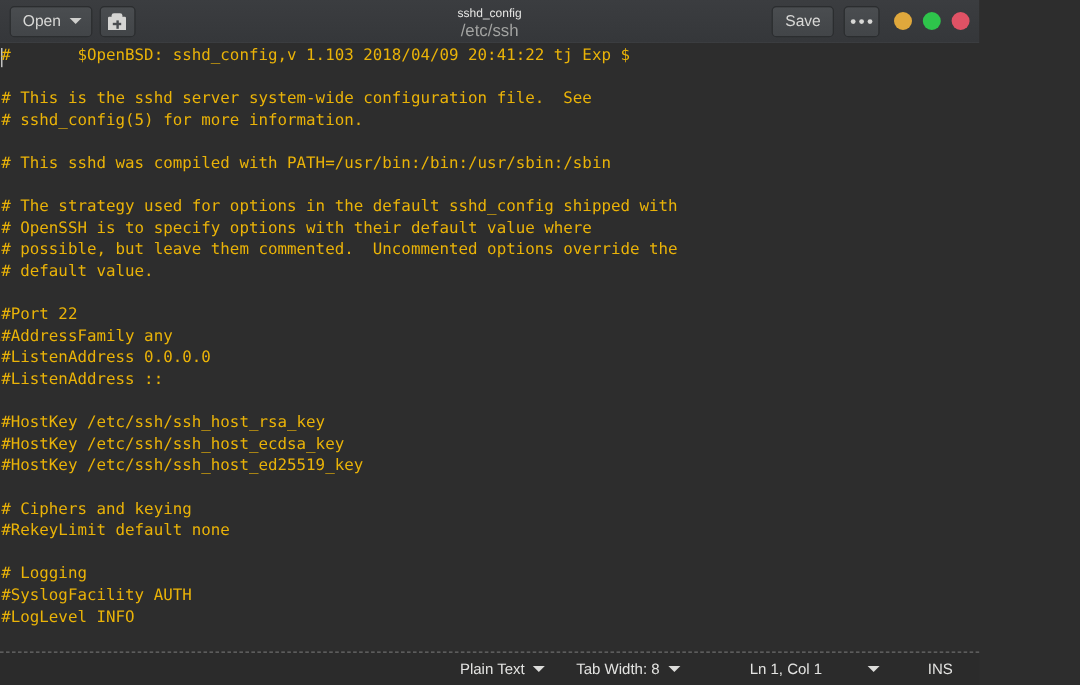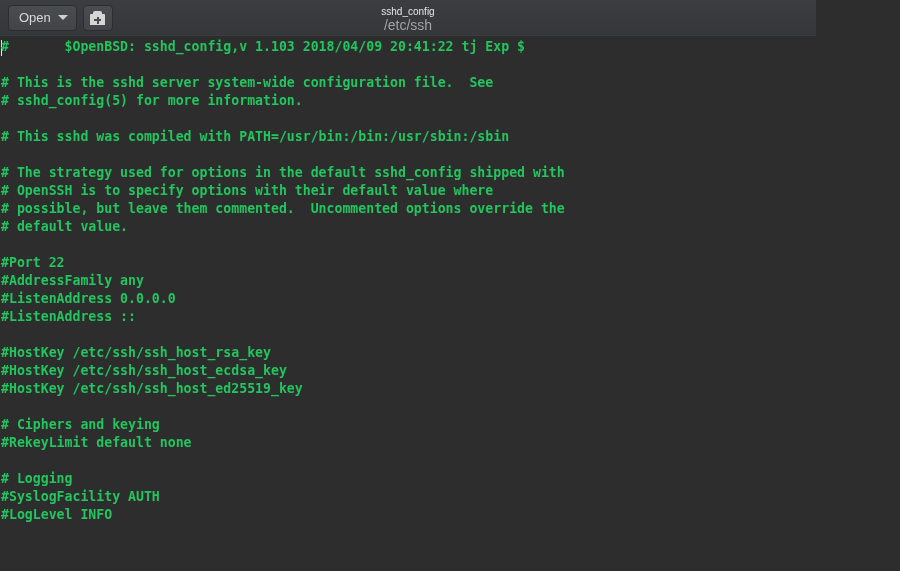--- a/index.html
+++ b/index.html
@@ -145,25 +145,24 @@
     background: #2d2d2d;
     position: relative;
     overflow: hidden;
   }
   .code {
     margin: 0;
     padding: 2px 0 0 0;
     font-family: "DejaVu Sans Mono", "Liberation Mono", monospace;
     font-size: 13.2px;
     line-height: 18px;
-    color: #22c55e;
+    color: #eab308;
     white-space: pre;
     position: relative;
     letter-spacing: 0px;
-    font-weight: bold;
   }
   .code .ln { display: block; height: 18px; padding-left: 1px; }
   .caret {
     position: absolute;
     left: 1px;
     top: 4px;
     width: 1px;
     height: 16px;
     background: #e8e8e6;
   }
@@ -221,21 +220,63 @@
           <span class="plus-h"></span>
         </span>
       </div>
     </div>
 
     <div class="title-center">
       <div class="title-main">sshd_config</div>
       <div class="title-sub">/etc/ssh</div>
     </div>
 
+    <div class="tb-right">
+      <div class="btn">
+        <span>Save</span>
+      </div>
+      <div class="btn icon-only">
+        <span class="dots">
+          <i></i>
+            <i></i>
+            <i></i>
+        </span>
+      </div>
+      <div class="wctrl">
+        <span class="dot" style="background:#e0a83c"></span>
+        <span class="dot" style="background:#2ec44b"></span>
+        <span class="dot" style="background:#e05265"></span>
+      </div>
+    </div>
   </div>
 
   <div class="editor">
     <div class="caret"></div>
     <pre class="code" id="code-view"><span class="ln">#       $OpenBSD: sshd_config,v 1.103 2018/04/09 20:41:22 tj Exp $</span><span class="ln"></span><span class="ln"># This is the sshd server system-wide configuration file.  See</span><span class="ln"># sshd_config(5) for more information.</span><span class="ln"></span><span class="ln"># This sshd was compiled with PATH=/usr/bin:/bin:/usr/sbin:/sbin</span><span class="ln"></span><span class="ln"># The strategy used for options in the default sshd_config shipped with</span><span class="ln"># OpenSSH is to specify options with their default value where</span><span class="ln"># possible, but leave them commented.  Uncommented options override the</span><span class="ln"># default value.</span><span class="ln"></span><span class="ln">#Port 22</span><span class="ln">#AddressFamily any</span><span class="ln">#ListenAddress 0.0.0.0</span><span class="ln">#ListenAddress ::</span><span class="ln"></span><span class="ln">#HostKey /etc/ssh/ssh_host_rsa_key</span><span class="ln">#HostKey /etc/ssh/ssh_host_ecdsa_key</span><span class="ln">#HostKey /etc/ssh/ssh_host_ed25519_key</span><span class="ln"></span><span class="ln"># Ciphers and keying</span><span class="ln">#RekeyLimit default none</span><span class="ln"></span><span class="ln"># Logging</span><span class="ln">#SyslogFacility AUTH</span><span class="ln">#LogLevel INFO</span></pre>
   </div>
 
+  <div class="statusbar">
+    <div class="sb-spacer"></div>
+
+    <div class="sb-item gap-lang">
+      <span>Plain Text</span>
+      <span class="sb-caret"></span>
+    </div>
+
+    <div class="sb-item gap-tab">
+      <span>Tab Width: 8</span>
+      <span class="sb-caret"></span>
+    </div>
+
+    <div class="sb-item gap-pos">
+      <span>Ln 1, Col 1</span>
+    </div>
+
+    <div class="sb-item gap-caret">
+      <span class="sb-caret"></span>
+    </div>
+
+    <div class="sb-item sb-ins">
+      <span>INS</span>
+    </div>
+  </div>
 
 </div>
 
 </body></html>

